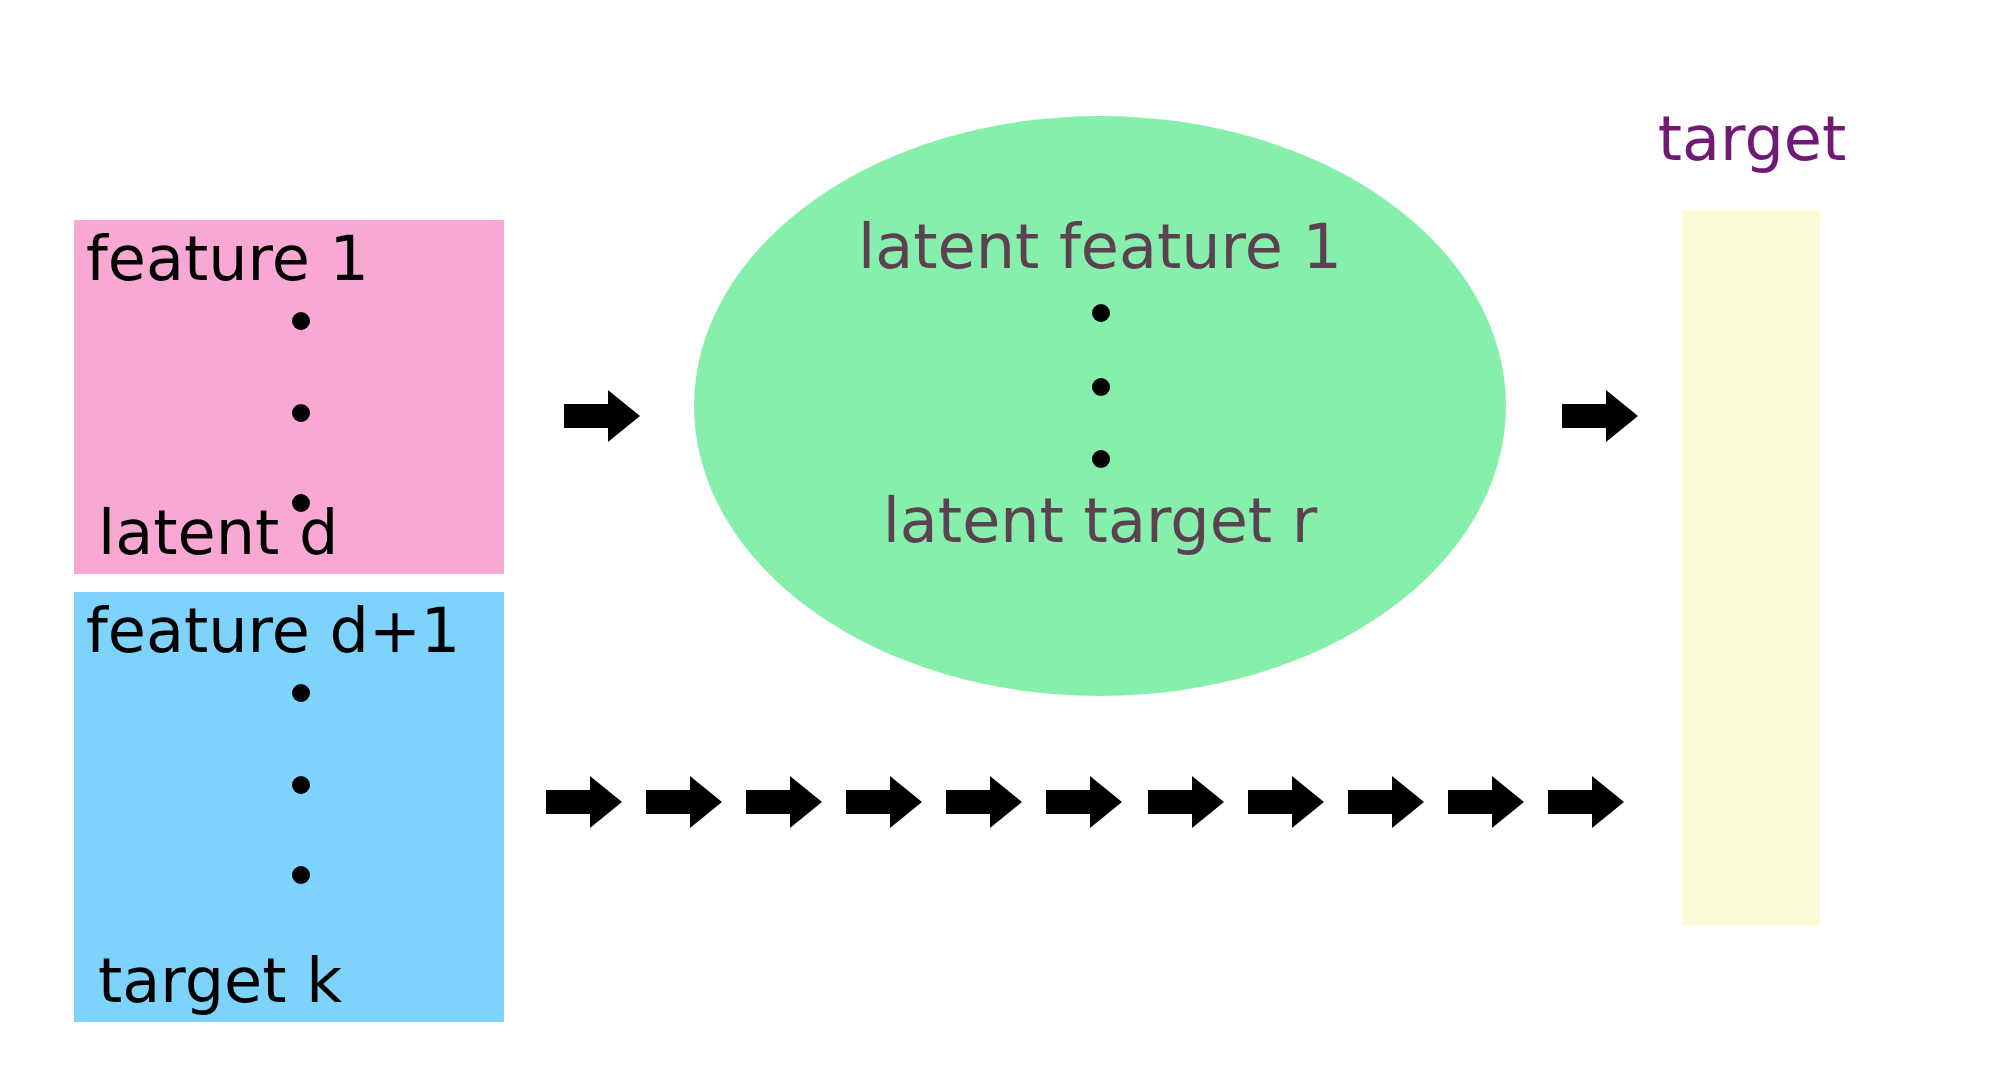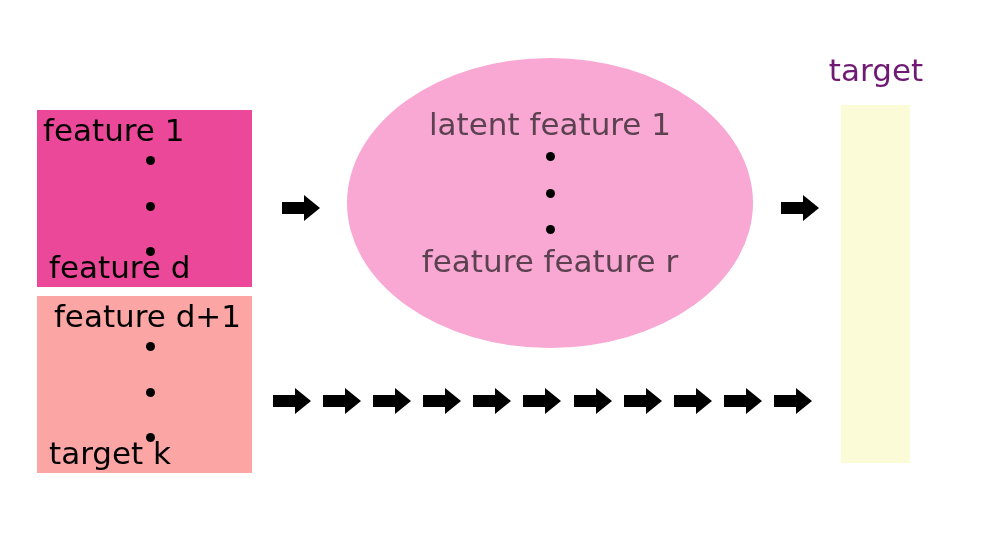--- a/index.html
+++ b/index.html
@@ -24,27 +24,26 @@
     left: 37px;
     width: 215px;
     box-sizing: border-box;
     display: flex;
     flex-direction: column;
     align-items: stretch;
   }
   #block-observed {
     top: 110px;
     height: 177px;
-    background: #ec4899;
+    background: #f9a8d4;
   }
   #block-latentin {
     top: 296px;
-    height: 177px;
-    background: #fca5a5;
-    text-align: center;
+    height: 215px;
+    background: #7dd3fc;
   }
   .feature-label {
     font-size: 31px;
     line-height: 36px;
     color: #000000;
     white-space: nowrap;
     padding-left: 6px;
   }
   .feature-label.top {
     margin-top: 2px;
@@ -75,21 +74,21 @@
   }
 
   
   #latent-ellipse {
     position: absolute;
     left: 347px;
     top: 58px;
     width: 406px;
     height: 290px;
     border-radius: 50%;
-    background: #f9a8d4;
+    background: #86efac;
   }
   .latent-label {
     position: absolute;
     left: 0;
     right: 0;
     text-align: center;
     font-size: 31px;
     line-height: 36px;
     color: #5c4250;
     white-space: nowrap;
@@ -164,41 +163,41 @@
 
 <div id="canvas">
 
   <div id="block-observed" class="feature-box">
     <div class="feature-label top">feature 1</div>
     <div class="vdots">
       <span class="dot"></span>
       <span class="dot"></span>
       <span class="dot"></span>
     </div>
-    <div class="feature-label bottom">feature d</div>
+    <div class="feature-label bottom">latent d</div>
   </div>
 
   <div id="block-latentin" class="feature-box">
     <div class="feature-label top">feature d+1</div>
     <div class="vdots">
       <span class="dot"></span>
       <span class="dot"></span>
       <span class="dot"></span>
     </div>
     <div class="feature-label bottom">target k</div>
   </div>
 
   <div id="latent-ellipse">
     <div id="latent-label-first" class="latent-label">latent feature 1</div>
     <div id="latent-dots">
       <span class="dot"></span>
       <span class="dot"></span>
       <span class="dot"></span>
     </div>
-    <div id="latent-label-last" class="latent-label">feature feature r</div>
+    <div id="latent-label-last" class="latent-label">latent target r</div>
   </div>
 
   <div id="target-label">target</div>
   <div id="target-column"></div>
 
   <span id="arrow-in-latent" class="arrow">
     <svg width="42" height="30" viewBox="0 0 42 30" aria-hidden="true">
       <path d="M2 9 H24 V2 L40 15 L24 28 V21 H2 Z" fill="#000000"></path>
     </svg>
   </span>

